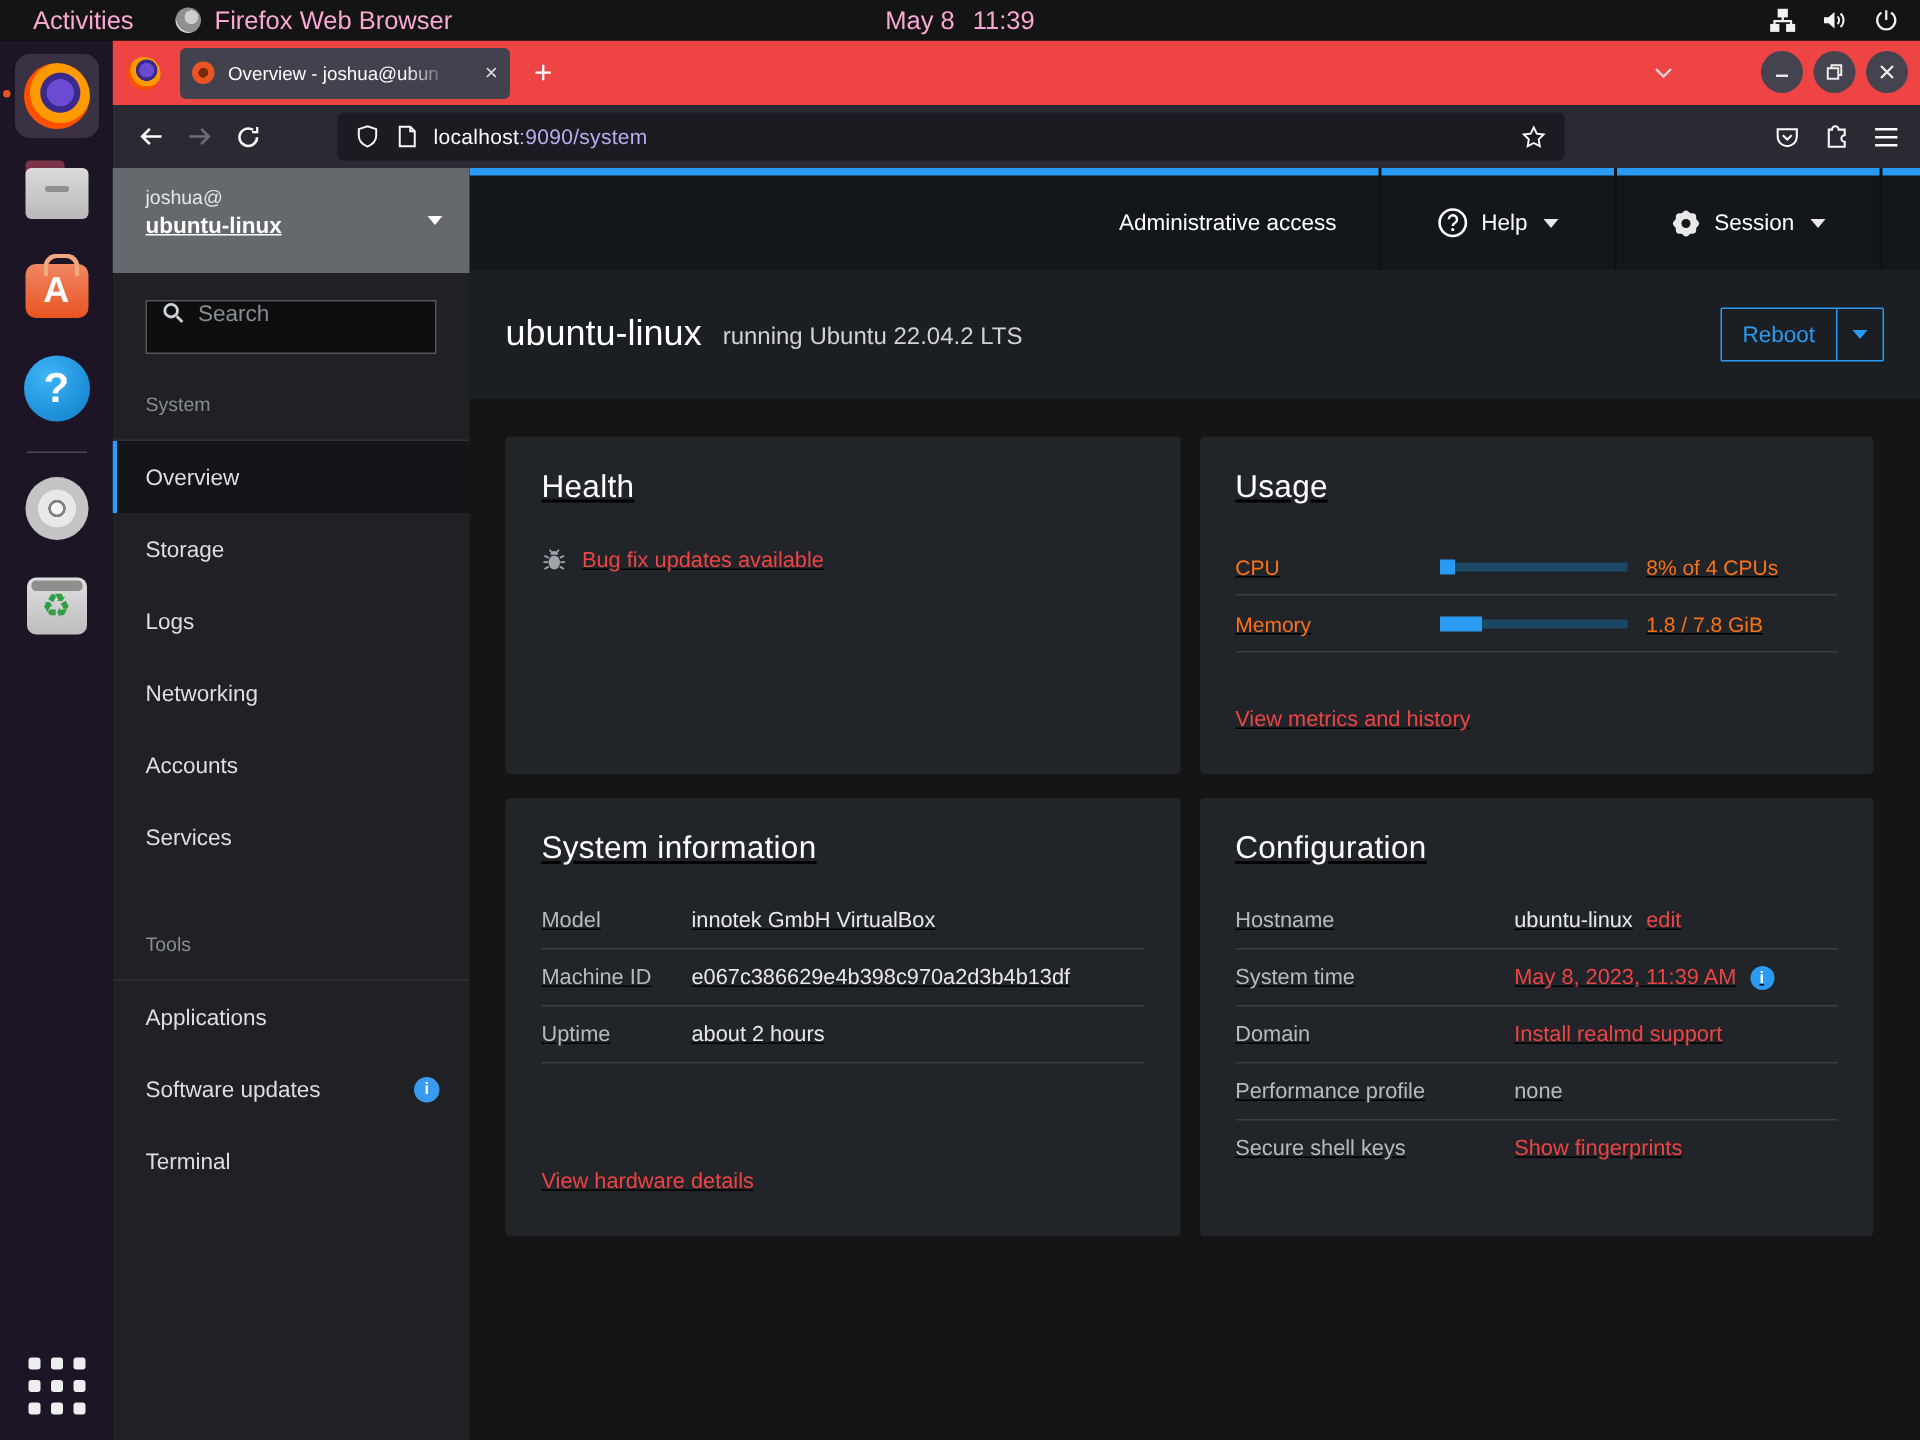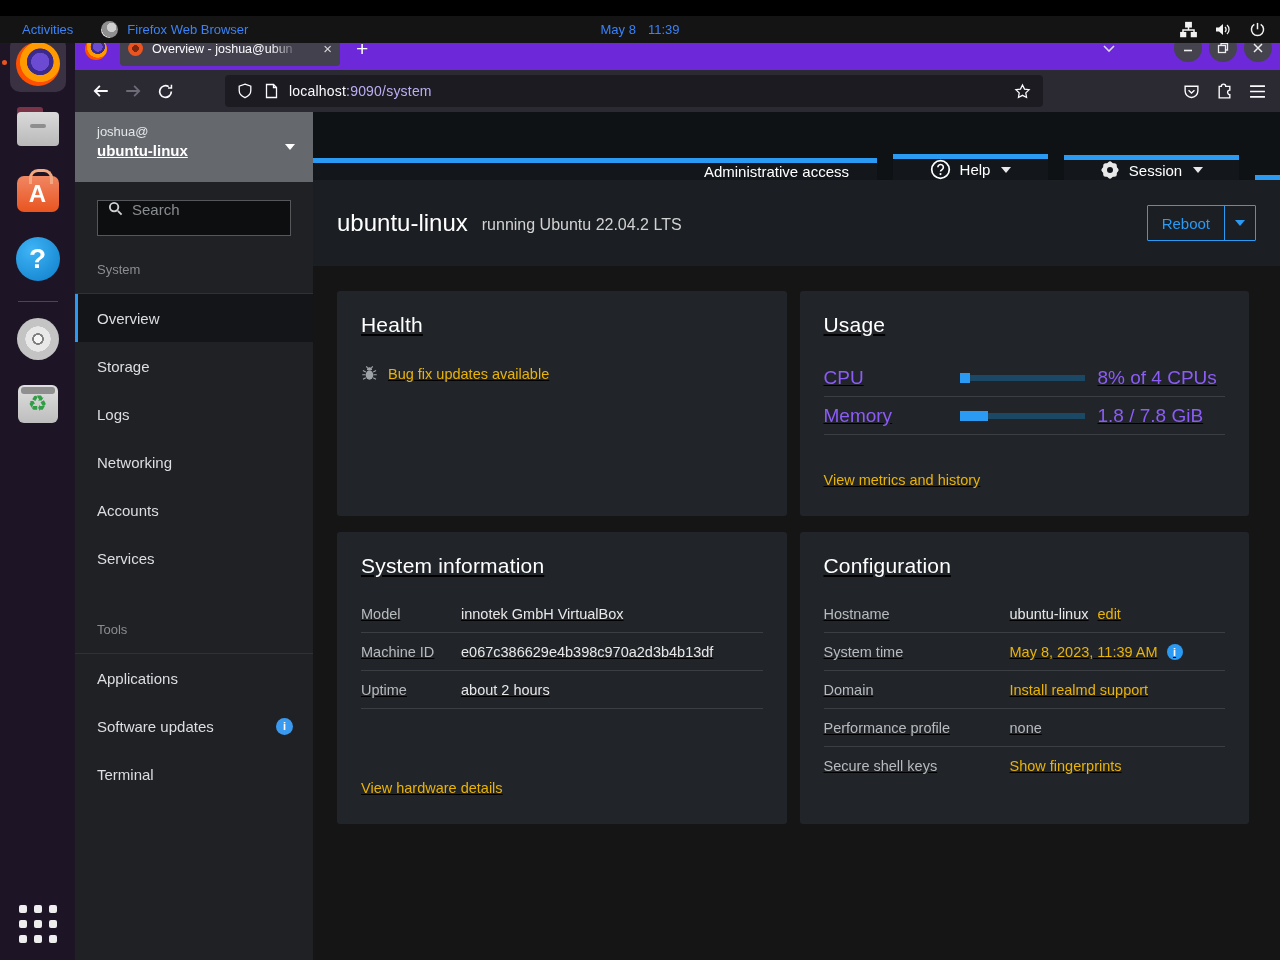--- a/index.html
+++ b/index.html
@@ -1,21 +1,21 @@
 <!DOCTYPE html>
 <html><head>
 <meta charset="utf-8">
 <style>
   * { margin:0; padding:0; box-sizing:border-box; }
   html,body { width:1280px; height:960px; overflow:hidden; background:#000;
     font-family:"Liberation Sans", sans-serif; }
 
   
-  #gnome-bar { position:absolute; left:0; top:16px; width:1280px; height:27px;
-    background:#141414; color:#3b82f6; font-size:13px; display:flex; align-items:center; z-index:30; }
+  #gnome-bar { position:absolute; left:0; top:0; width:1280px; height:27px;
+    background:#141414; color:#f9a8d4; font-size:17px; display:flex; align-items:center; z-index:30; }
   #gnome-bar .left { display:flex; align-items:center; gap:28px; padding-left:22px; }
   #gnome-bar .appmenu { display:flex; align-items:center; gap:9px; }
   .ff-mini { width:17px; height:17px; border-radius:50%;
     background:radial-gradient(circle at 62% 38%, #cfcfcf 0 30%, #8f8f8f 31% 68%, #d9d9d9 69% 100%); }
   #gnome-clock { position:absolute; left:50%; transform:translateX(-50%); display:flex; gap:12px; }
   #gnome-bar .right { margin-left:auto; display:flex; align-items:center; gap:17px; padding-right:14px; }
   #gnome-bar svg { display:block; }
 
   
   #dock { position:absolute; left:0; top:27px; width:75px; height:933px; background:#1d1526;
@@ -43,21 +43,21 @@
     background:radial-gradient(circle, #f5f5f5 0 13%, #7f7f7f 14% 19%, #e8e8e8 20% 42%, #c4c4c4 43% 70%, #d8d8d8 71% 100%); }
   .ico-trash { width:40px; height:38px; background:linear-gradient(#e0e0e0,#bdbdbd); border-radius:6px;
     position:relative; display:flex; align-items:center; justify-content:center; color:#2f9e44; font-size:22px; }
   .ico-trash::before { content:""; position:absolute; top:2px; left:3px; right:3px; height:7px; background:#8f8f8f; border-radius:3px; }
   #show-apps { margin-top:auto; margin-bottom:14px; width:44px; height:44px; display:grid;
     grid-template-columns:repeat(3,8px); grid-template-rows:repeat(3,8px); gap:7px; place-content:center; }
   #show-apps i { background:#eee; border-radius:2px; }
 
   
   #window { position:absolute; left:75px; top:27px; width:1205px; height:933px; }
-  #tabbar { height:43px; background:#6d28d9; display:flex; align-items:center; position:relative; }
+  #tabbar { height:43px; background:#ef4444; display:flex; align-items:center; position:relative; }
   #tabbar .ff-mini2 { width:22px; height:22px; margin-left:10px; border-radius:50%;
     background:radial-gradient(circle at 58% 40%, #6a4bd1 0 26%, #3b2a8c 27% 38%, #ff9a00 40% 58%, #ff4f00 60% 84%, #ffcb00 85% 100%); }
   .tab { width:220px; height:34px; margin-left:13px; background:#42414d; border-radius:4px;
     display:flex; align-items:center; padding:0 8px; position:relative; overflow:hidden; }
   .tab .favicon { width:15px; height:15px; border-radius:50%; flex:none;
     background:radial-gradient(circle, #7c2810 0 30%, #e95420 31% 100%); }
   .tab .title { color:#fbfbfe; font-size:12.5px; margin-left:9px; white-space:nowrap; overflow:hidden; width:148px;
     -webkit-mask-image:linear-gradient(90deg,#000 80%,transparent); mask-image:linear-gradient(90deg,#000 80%,transparent); }
   .tab .close { margin-left:auto; color:#d7d7db; font-size:15px; line-height:1; }
   .newtab { color:#fbfbfe; font-size:21px; font-weight:300; margin-left:16px; }
@@ -92,21 +92,21 @@
   .nav-section-label { color:#8a8d90; font-size:13px; margin:26px 0 8px 22px; }
   .nav-divider { height:1px; background:#2e3236; margin-top:8px; }
   .nav-item { height:48px; display:flex; align-items:center; padding-left:22px; color:#dcdee0; font-size:15px; position:relative; }
   .nav-item.active { background:#131518; padding-left:19px; border-left:3px solid #2b9af3; }
   .nav-badge { margin-left:auto; margin-right:20px; width:17px; height:17px; border-radius:50%;
     background:#3a9af0; color:#fff; font-size:11px; font-weight:bold; font-style:normal;
     display:flex; align-items:center; justify-content:center; }
 
   
   #main { flex:1; display:flex; flex-direction:column; overflow:hidden; }
-  #masthead { height:68px; background:#0f1214; display:flex; column-gap:16px; flex:none;align-items:flex-end; }
+  #masthead { height:68px; background:#0f1214; display:flex; column-gap:2px; flex:none; }
   .mast-seg { background:#13171b; border-top:5px solid #2b9af3; display:flex; align-items:center;
     justify-content:center; color:#fff; font-size:15px; gap:9px; }
   .mast-seg.grow { flex:1; justify-content:flex-end; padding-right:28px; }
   .mast-seg .caret { border-top-color:#e8e8e8; margin-left:2px; }
   .mast-seg:last-child { width:25px; }
   #seg-help { width:155px; }
   #seg-session { width:175px; }
 
   #page-header { height:86px; background:#1b1e22; display:flex; align-items:center; padding:0 24px; flex:none; }
   #page-header h1 { color:#fff; font-size:24px; font-weight:400; }
@@ -116,25 +116,25 @@
   #reboot .lbl { display:flex; align-items:center; padding:0 14px; font-size:15px; }
   #reboot .split { width:1px; background:#2b9af3; }
   #reboot .dd { width:30px; display:flex; align-items:center; justify-content:center; }
   #reboot .caret { border-top-color:#2b9af3; }
 
   #content { flex:1; padding:25px 31px 0 24px; overflow:hidden;text-decoration:underline; }
   #grid { display:grid; grid-template-columns:1fr 1fr; column-gap:13px; row-gap:16px;
     grid-template-rows:225px 292px; }
   .card { background:#212429; border-radius:3px; padding:22px 24px; display:flex; flex-direction:column; }
   .card h2 { color:#fff; font-size:21px; font-weight:400; letter-spacing:.2px; }
-  a.link { color:#eab308; text-decoration:none; font-size:14.5px; }
+  a.link { color:#ef4444; text-decoration:none; font-size:14.5px; }
   .health-row { display:flex; align-items:center; gap:10px; margin-top:28px; }
 
   .usage-row { display:grid; grid-template-columns:136px 125px 1fr; align-items:center;
-    height:38px; border-bottom:1px solid #3b3e42; color:#8b5cf6; font-size:19px; }
+    height:38px; border-bottom:1px solid #3b3e42; color:#f97316; font-size:14px; }
   .usage-row .bar { position:relative; height:10px; }
   .usage-row .track { position:absolute; left:0; right:0; top:2px; height:6px; background:#1b4965; }
   .usage-row .fill { position:absolute; left:0; top:0; height:10px; background:#2b9af3; }
   .usage-row .val { padding-left:13px; }
   .usage-rows { margin-top:22px; }
   .card .bottom-link { margin-top:auto; margin-bottom:6px; }
 
   .info-rows { margin-top:17px; }
   .info-row { display:grid; align-items:center; height:38px; border-bottom:1px solid #3b3e42;
     color:#e8e8e8; font-size:14.5px; }

